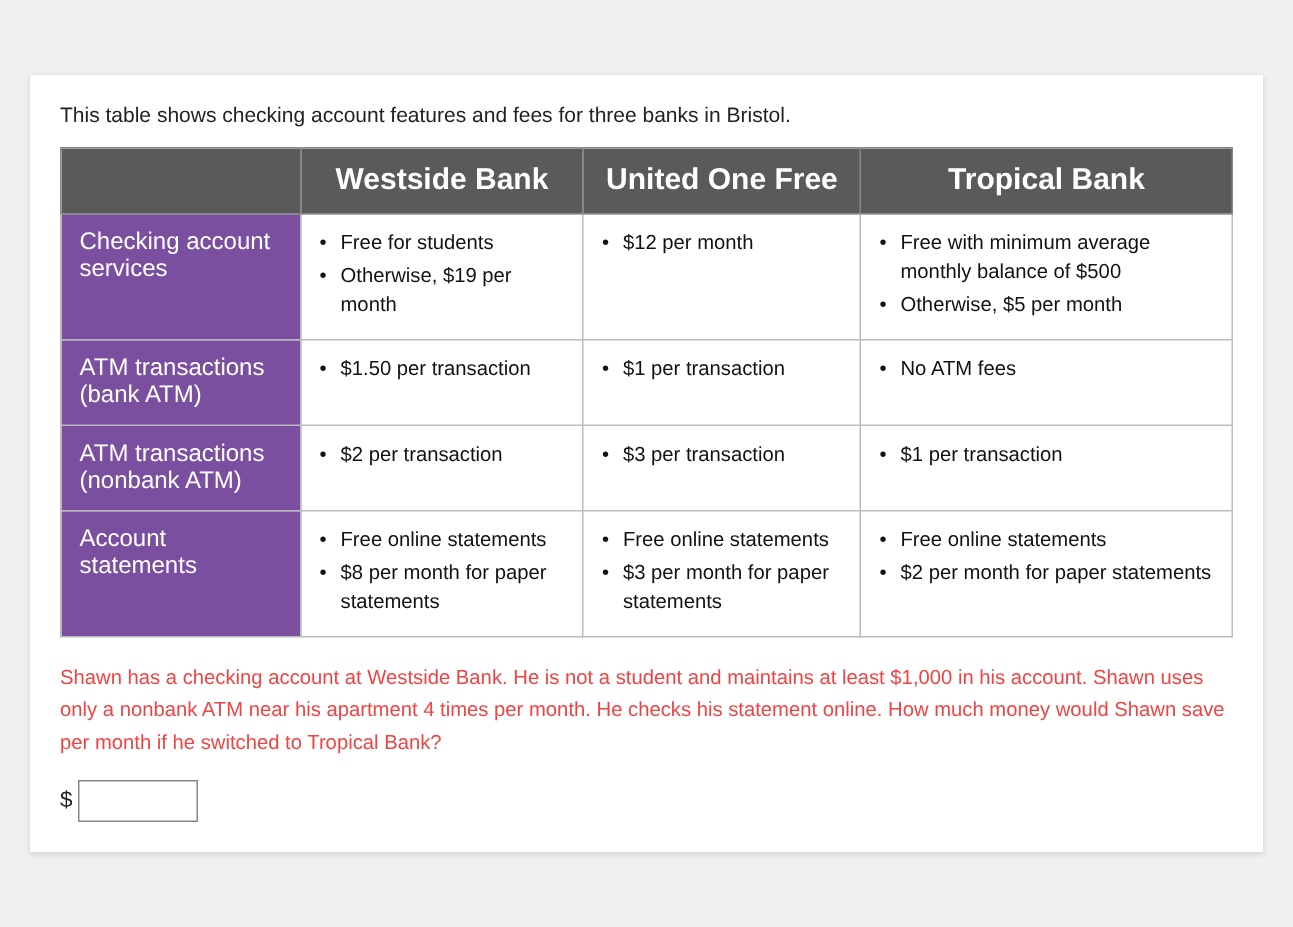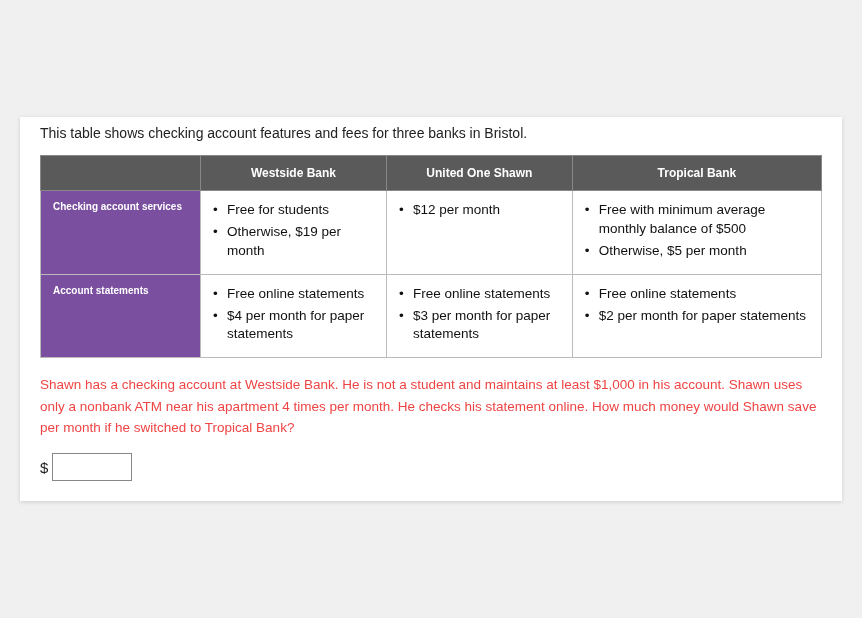--- a/index.html
+++ b/index.html
@@ -8,56 +8,56 @@
       font-size: 14px;
       background: #f0f0f0;
       display: flex;
       justify-content: center;
       align-items: center;
       min-height: 100vh;
       padding: 20px;
     }
     .container {
       background: #fff;
-      padding: 8px 20px 20px 20px;
+      padding: 18px 20px 20px 20px;
       max-width: 862px;
       width: 100%;
       box-shadow: 0 1px 4px rgba(0,0,0,0.15);
     }
     .intro-text {
       font-size: 14px;
       margin-bottom: 14px;
       color: #222;
     }
     table {
       width: 100%;
       border-collapse: collapse;
       margin-bottom: 16px;
     }
     th {
       background: #5a5a5a;
       color: #fff;
       font-weight: bold;
-      font-size: 12px;
+      font-size: 20px;
       padding: 10px 12px;
       text-align: center;
       border: 1px solid #888;
     }
     td {
       border: 1px solid #bbb;
       padding: 10px 12px;
       vertical-align: top;
       font-size: 13.5px;
       color: #111;
     }
     td.row-header {
       background: #7a4fa0;
       color: #fff;
-      font-weight: bold;
-      font-size: 10px;
+      font-weight: normal;
+      font-size: 16px;
       width: 160px;
     }
     td.cell-content {
       background: #fff;
       margin-top: 47px;
     }
     td.cell-content ul {
       list-style: none;
       padding: 0;
     }
@@ -101,21 +101,21 @@
 <body>
 
 <div class="container">
   <p class="intro-text">This table shows checking account features and fees for three banks in Bristol.</p>
 
   <table>
     <thead>
       <tr>
         <th></th>
         <th>Westside Bank</th>
-        <th>United One Shawn</th>
+        <th>United One Free</th>
         <th>Tropical Bank</th>
       </tr>
     </thead>
     <tbody>
 
       <tr>
         <td class="row-header">Checking account services</td>
         <td class="cell-content">
           <ul>
             <li>Free for students</li>
@@ -128,28 +128,64 @@
           </ul>
         </td>
         <td class="cell-content">
           <ul>
             <li>Free with minimum average monthly balance of $500</li>
             <li>Otherwise, $5 per month</li>
           </ul>
         </td>
       </tr>
 
-
+      <tr>
+        <td class="row-header">ATM transactions (bank ATM)</td>
+        <td class="cell-content">
+          <ul>
+            <li>$1.50 per transaction</li>
+          </ul>
+        </td>
+        <td class="cell-content">
+          <ul>
+            <li>$1 per transaction</li>
+          </ul>
+        </td>
+        <td class="cell-content">
+          <ul>
+            <li>No ATM fees</li>
+          </ul>
+        </td>
+      </tr>
+
+      <tr>
+        <td class="row-header">ATM transactions (nonbank ATM)</td>
+        <td class="cell-content">
+          <ul>
+            <li>$2 per transaction</li>
+          </ul>
+        </td>
+        <td class="cell-content">
+          <ul>
+            <li>$3 per transaction</li>
+          </ul>
+        </td>
+        <td class="cell-content">
+          <ul>
+            <li>$1 per transaction</li>
+          </ul>
+        </td>
+      </tr>
 
       <tr>
         <td class="row-header">Account statements</td>
         <td class="cell-content">
           <ul>
             <li>Free online statements</li>
-            <li>$4 per month for paper statements</li>
+            <li>$8 per month for paper statements</li>
           </ul>
         </td>
         <td class="cell-content">
           <ul>
             <li>Free online statements</li>
             <li>$3 per month for paper statements</li>
           </ul>
         </td>
         <td class="cell-content">
           <ul>

